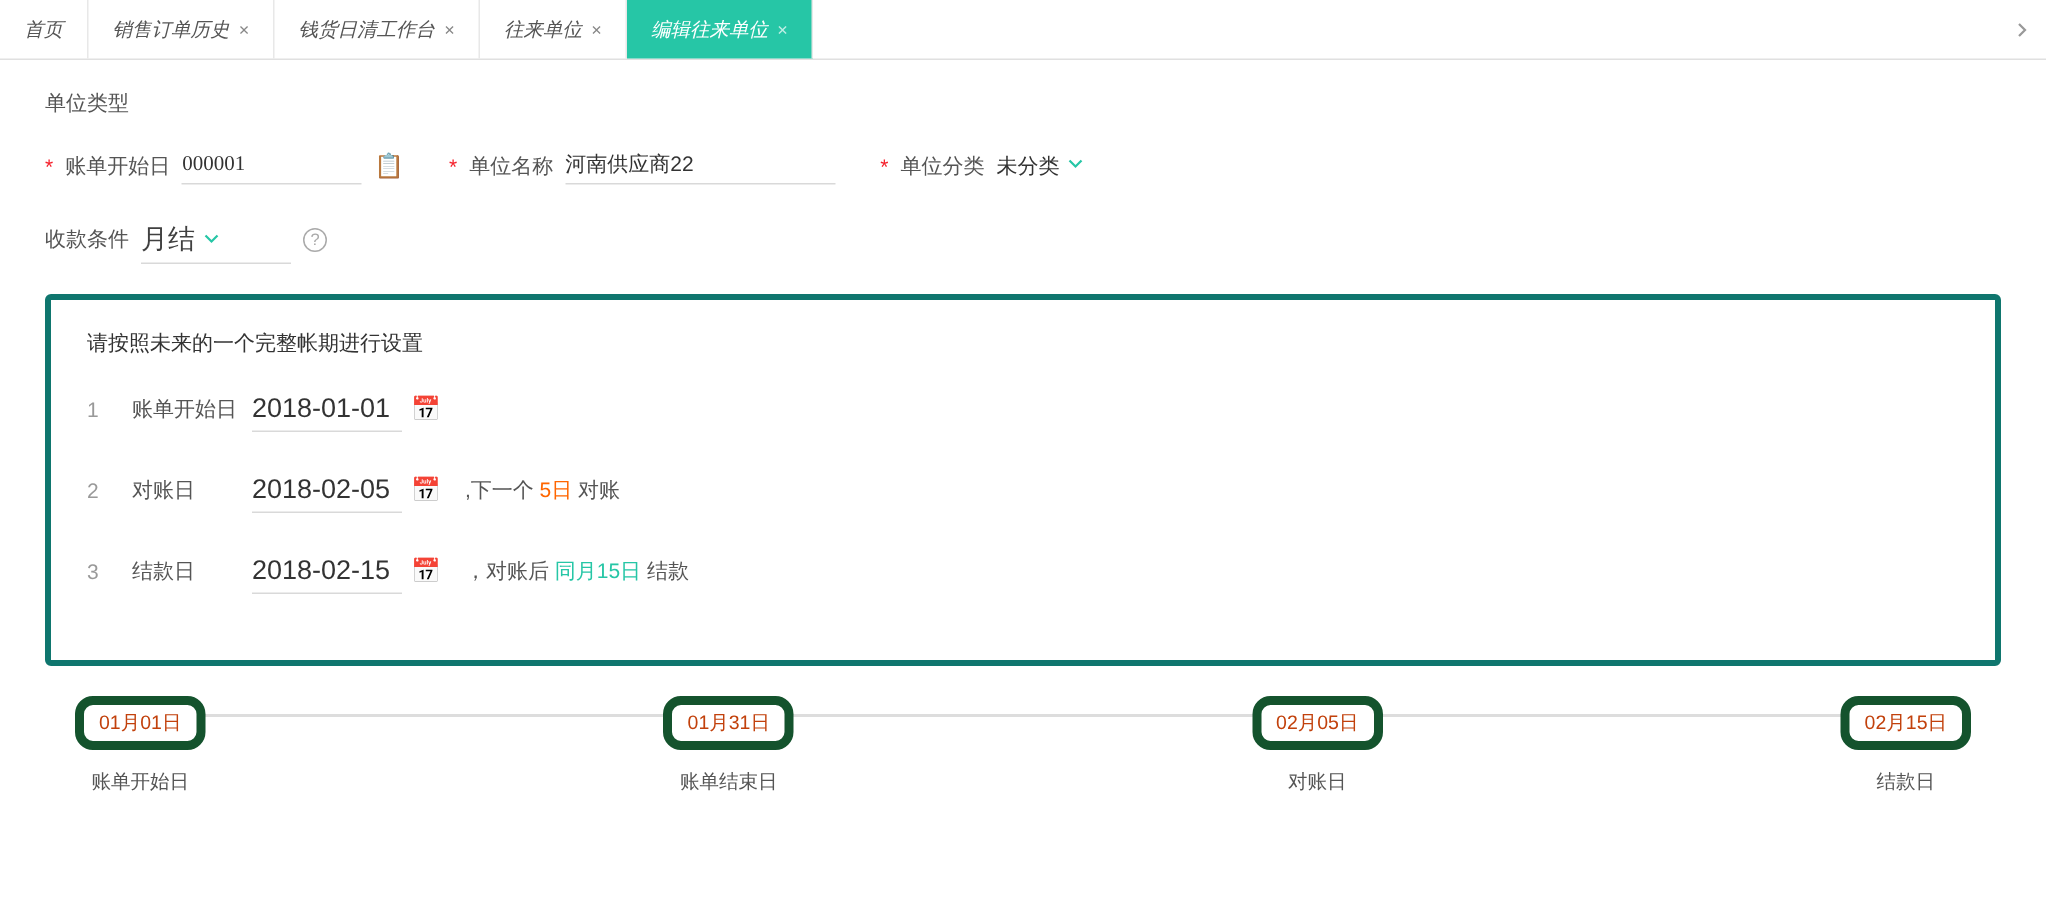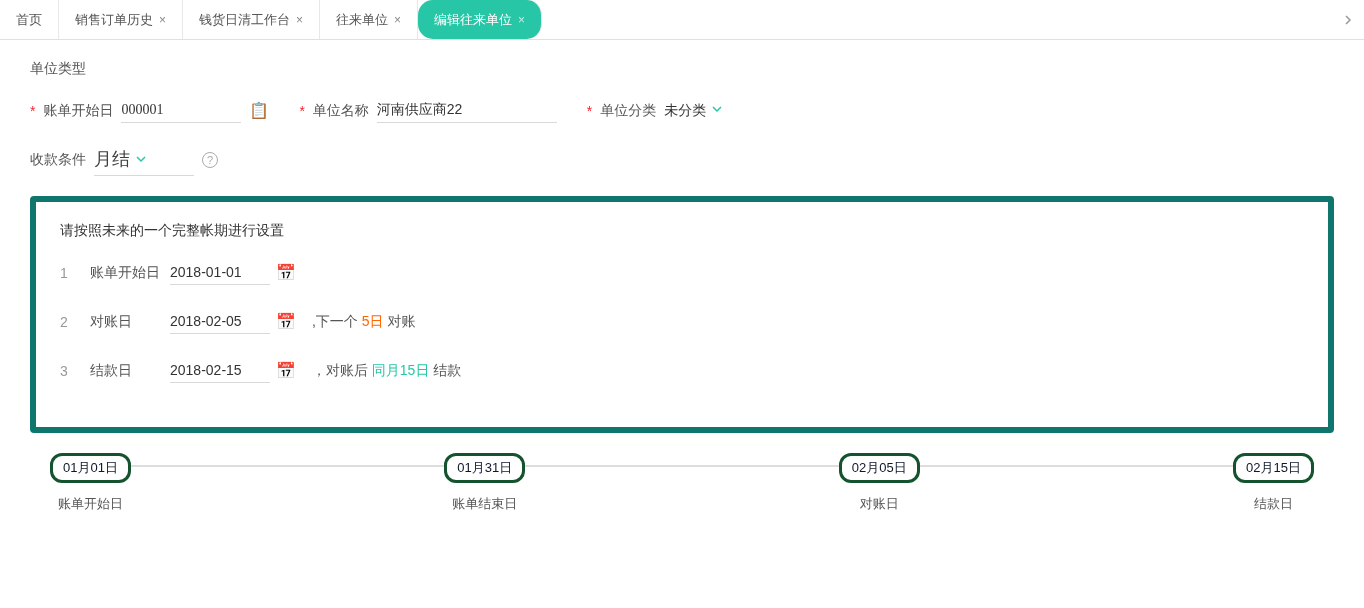--- a/index.html
+++ b/index.html
@@ -5,37 +5,37 @@
     * { box-sizing: border-box; margin: 0; padding: 0; }
     body { font-family: 'Microsoft YaHei', Arial, sans-serif; font-size: 14px; color: #333; background: #f5f5f5; }
 
     
     .tab-bar {
       display: flex;
       align-items: stretch;
       background: #fff;
       border-bottom: 1px solid #e0e0e0;
       height: 40px;
+      font-style: italic;
     }
     .tab {
       display: flex;
       align-items: center;
       padding: 0 16px;
       cursor: pointer;
       white-space: nowrap;
       font-size: 13px;
       color: #555;
       border-right: 1px solid #e8e8e8;
       gap: 6px;
       position: relative;
     }
     .tab.active {
       background: #26c6a6;
       color: #fff;
-      border-radius: 15px;
     }
     .tab .close-btn {
       font-size: 12px;
       opacity: 0.7;
       cursor: pointer;
     }
     .tab.active .close-btn { color: #fff; }
     .expand-btn {
       display: flex;
       align-items: center;
@@ -141,21 +141,21 @@
       display: inline-flex;
       align-items: center;
       justify-content: center;
       font-size: 11px;
       color: #aaa;
       cursor: pointer;
     }
 
     
     .settings-box {
-      border: 6px solid #0f766e;
+      border: 4px solid #0f766e;
       border-radius: 4px;
       padding: 20px 24px;
       margin-bottom: 4px;
     }
     .settings-title {
       font-size: 14px;
       color: #333;
       margin-bottom: 20px;
     }
     .setting-row {
@@ -171,21 +171,21 @@
     }
     .setting-field-label {
       width: 80px;
       color: #555;
     }
     .date-input {
       border: none;
       border-bottom: 1px solid #d9d9d9;
       padding: 4px 0;
       outline: none;
-      font-size: 14px;
+      font-size: 18px;
       color: #333;
       width: 100px;
       background: transparent;
     }
     .setting-desc {
       margin-left: 16px;
       color: #555;
       font-size: 14px;
     }
     .highlight-orange { color: #ff6600; font-weight: 500; }
@@ -255,25 +255,25 @@
       z-index: 1;
     }
     .timeline-node {
       display: flex;
       flex-direction: column;
       align-items: center;
       gap: 8px;
     }
     .node-badge {
       background: #fff;
-      border: 3px solid #14532d;
+      border: 6px solid #14532d;
       border-radius: 12px;
       padding: 3px 10px;
       font-size: 13px;
-      color: #0f172a;
+      color: #c2410c;
       white-space: nowrap;
     }
     .node-label {
       font-size: 13px;
       color: #555;
       margin-top: 4px;
     }
     .unit-classify-field {
       display: flex;
       align-items: flex-start;

